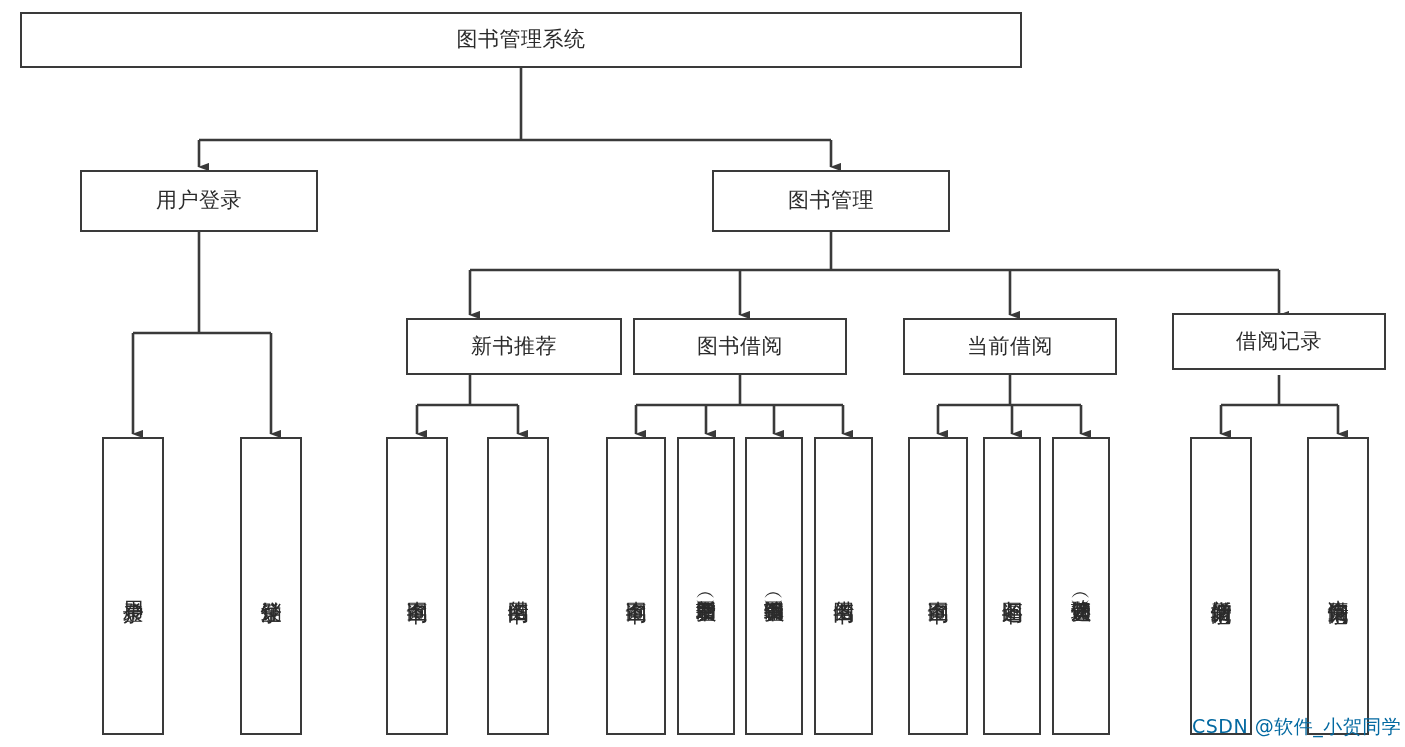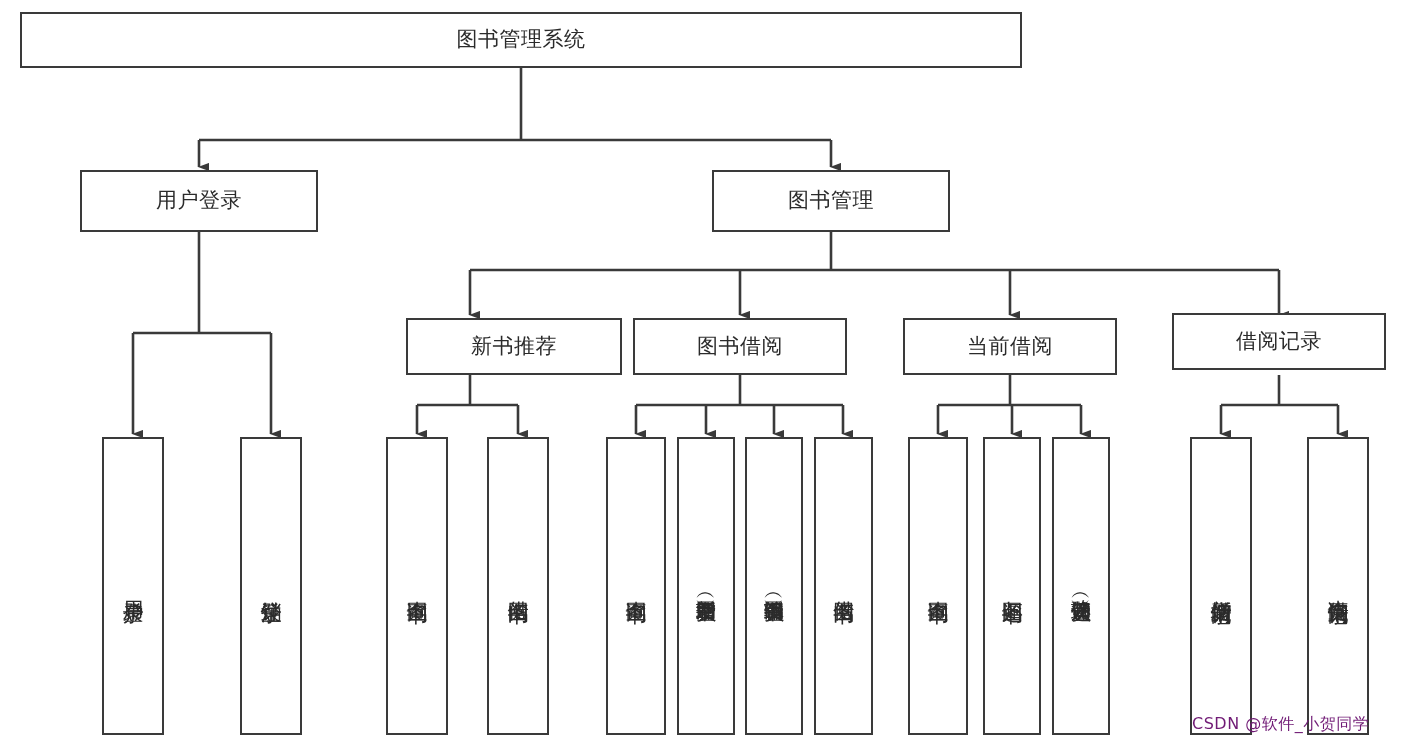--- a/index.html
+++ b/index.html
@@ -56,22 +56,22 @@
     letter-spacing: 1px;
     white-space: nowrap;
     text-align: center;
   }
   .node-box.vertical.narrow .node-label {
     font-size: 20px;
     letter-spacing: 0.5px;
   }
   .watermark {
     position: absolute;
-    font-size: 16px;
-    color: #701a75;
+    font-size: 19px;
+    color: #0369a1;
     white-space: nowrap;
     letter-spacing: 0.5px;
     pointer-events: none;
   }
 </style>
 </head>
 <body>
 
 <div id="diagram-root">
 

